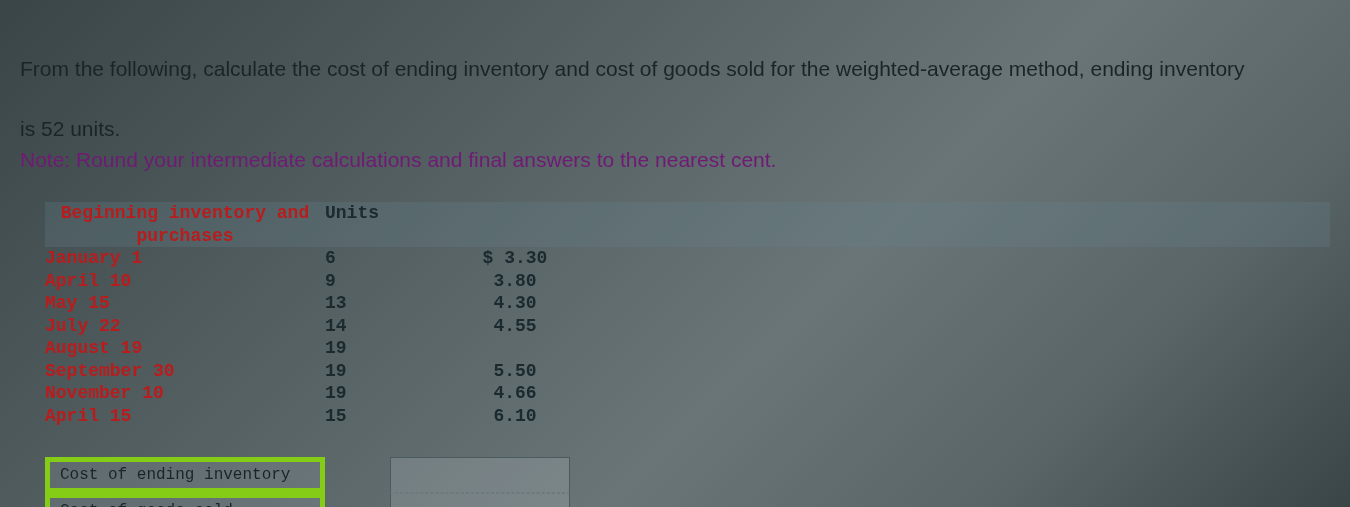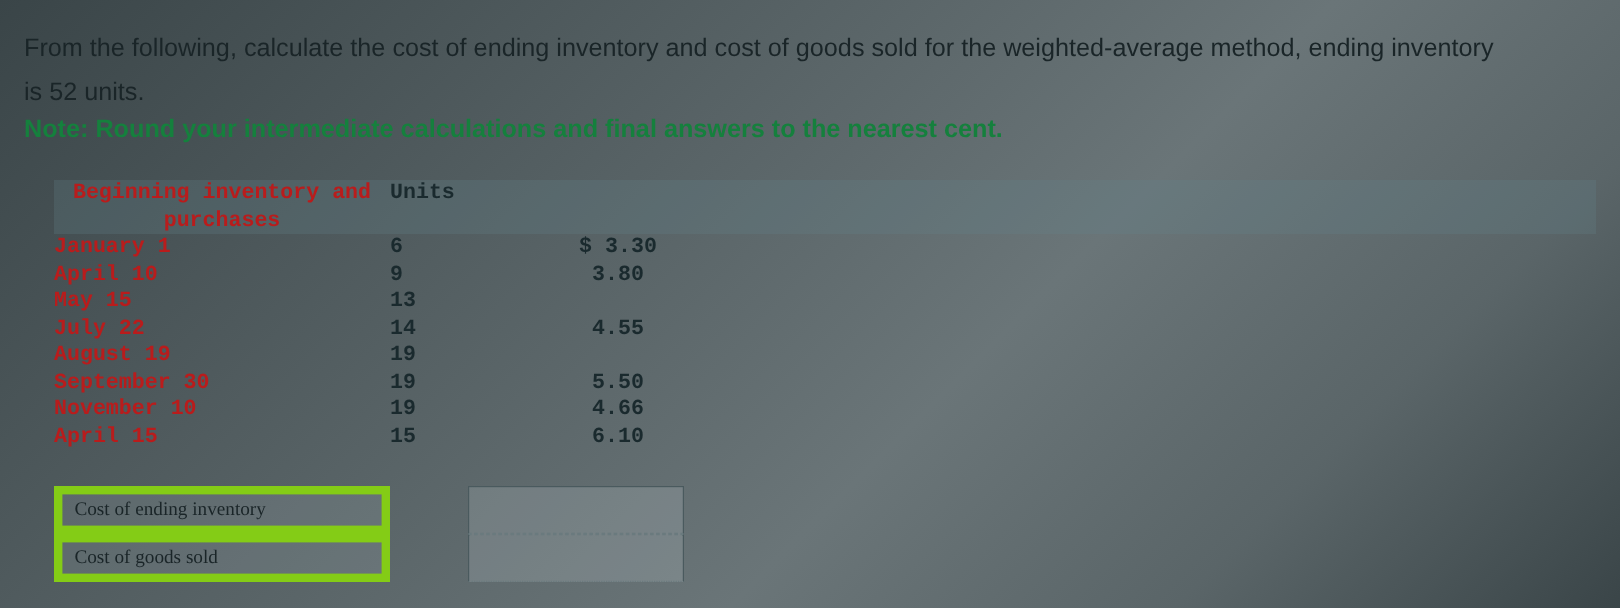--- a/index.html
+++ b/index.html
@@ -14,25 +14,26 @@
       font-family: Arial, sans-serif;
       padding: 25px 20px;
       position: relative;
       overflow: hidden;
     }
     .question-text {
       color: #1a2528;
       font-size: 21px;
       line-height: 1.5;
       margin-bottom: 4px;
+      margin-top: 28px;
     }
     .note-text {
-      color: #15803d;
+      color: #701a75;
       font-size: 21px;
-      font-weight: bold;
+      font-weight: normal;
       margin-bottom: 30px;
     }
     .data-table {
       margin-left: 25px;
       margin-top: 15px;
     }
     .table-row {
       display: flex;
       font-family: 'Courier New', monospace;
       font-size: 18px;
@@ -68,23 +69,23 @@
     .answer-section {
       margin-left: 25px;
       margin-top: 30px;
     }
     .answer-row {
       display: flex;
       align-items: stretch;
     }
     .answer-label {
       width: 280px;
-      border: 7px solid #84cc16;
+      border: 5px solid #84cc16;
       padding: 4px 10px;
-      font-family: Liberation Serif, serif;
+      font-family: Liberation Mono, monospace;
       font-size: 16px;
       color: #1a2528;
       background: rgba(180, 195, 200, 0.15);
     }
     .answer-spacer {
       width: 65px;
     }
     .answer-input {
       width: 180px;
       border: 1px solid #4a5a5e;
@@ -121,20 +122,21 @@
     <div class="col-cost">$ 3.30</div>
   </div>
   <div class="table-row">
     <div class="col-label">April 10</div>
     <div class="col-units">9</div>
     <div class="col-cost">3.80</div>
   </div>
   <div class="table-row">
     <div class="col-label">May 15</div>
     <div class="col-units">13</div>
+    <div class="col-cost">4.30</div>
   </div>
   <div class="table-row">
     <div class="col-label">July 22</div>
     <div class="col-units">14</div>
     <div class="col-cost">4.55</div>
   </div>
   <div class="table-row">
     <div class="col-label">August 19</div>
     <div class="col-units">19</div>
   </div>

